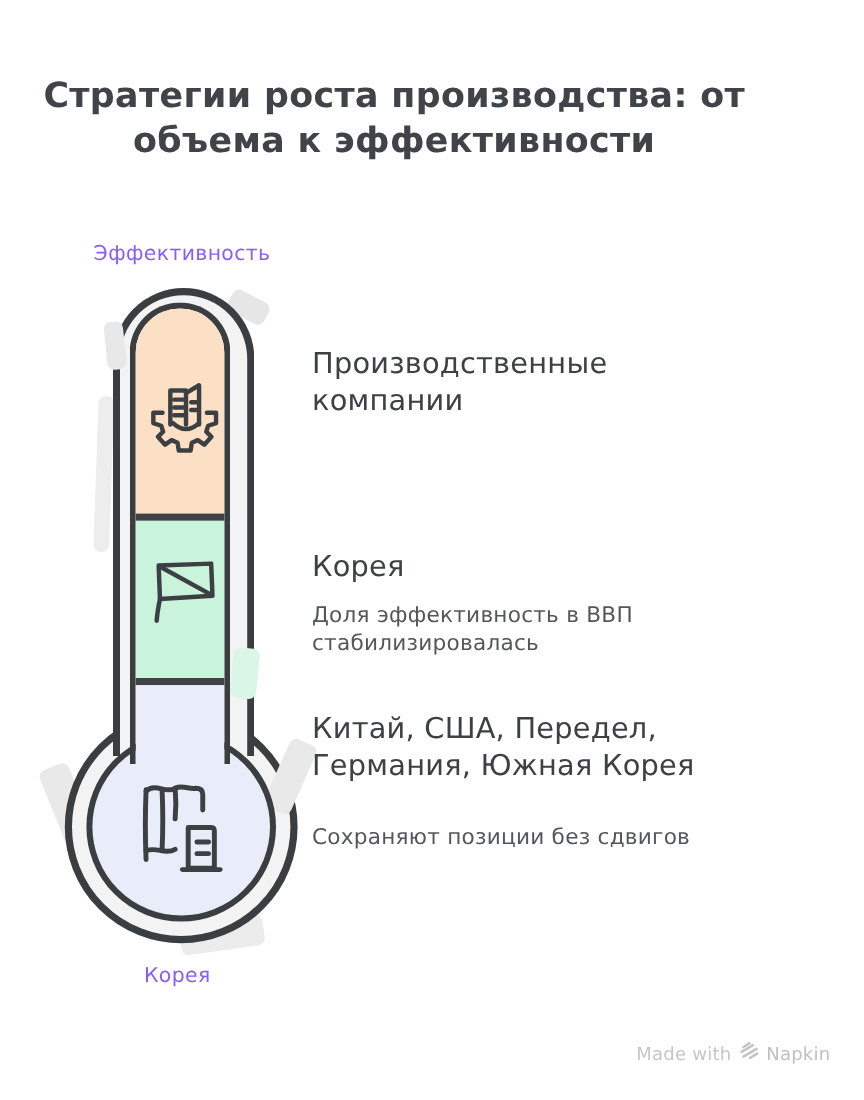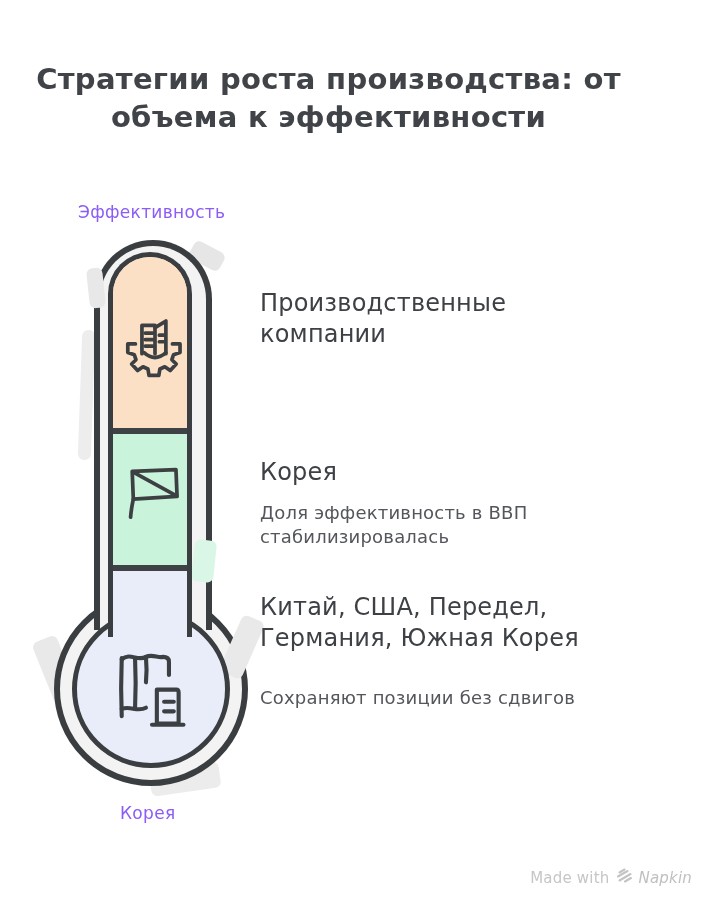--- a/index.html
+++ b/index.html
@@ -79,21 +79,21 @@
   }
   .entry.e0 p{max-width:335px;}
   .entry.e1 p{max-width:320px;}
   .entry.e2 p{max-width:420px;margin-top:32px;}
 
   
   .footer{
     position:absolute;right:28px;top:868px;display:flex;align-items:flex-end;gap:6px;
     font-size:15px;color:#c6c6c6;letter-spacing:.2px;
   }
-  .footer .brand{color:#c0c0c0;font-style:italic;}
+  .footer .brand{color:#c0c0c0;}
 </style>
 </head>
 <body>
 
 <div class="canvas">
 
   <h1 class="title">
     <span>Стратегии роста производства: от объема к эффективности</span>
   </h1>
 

